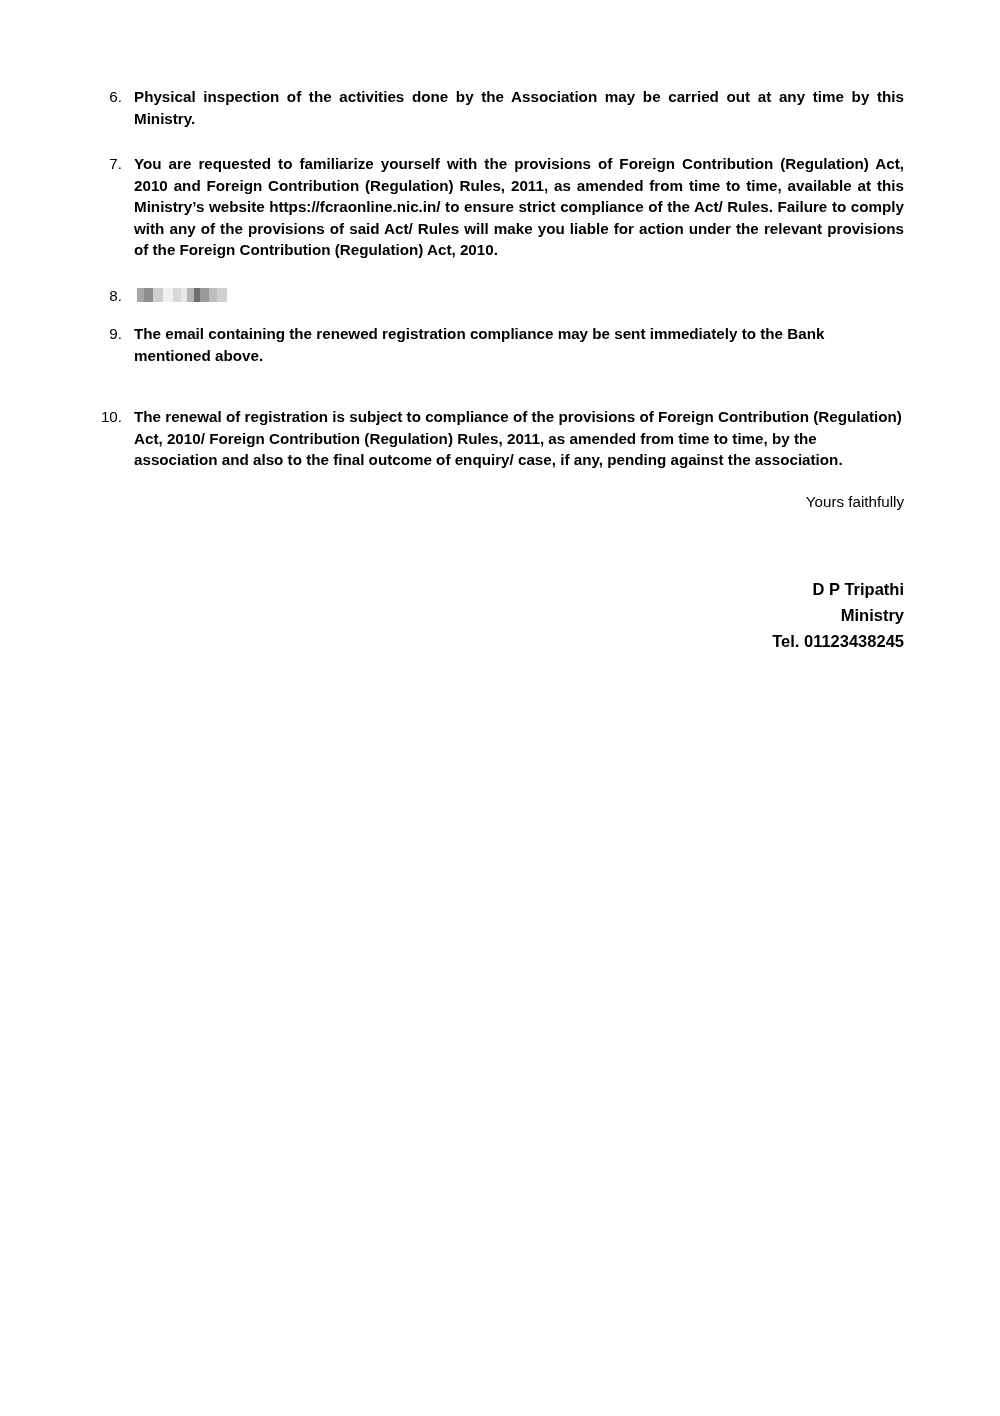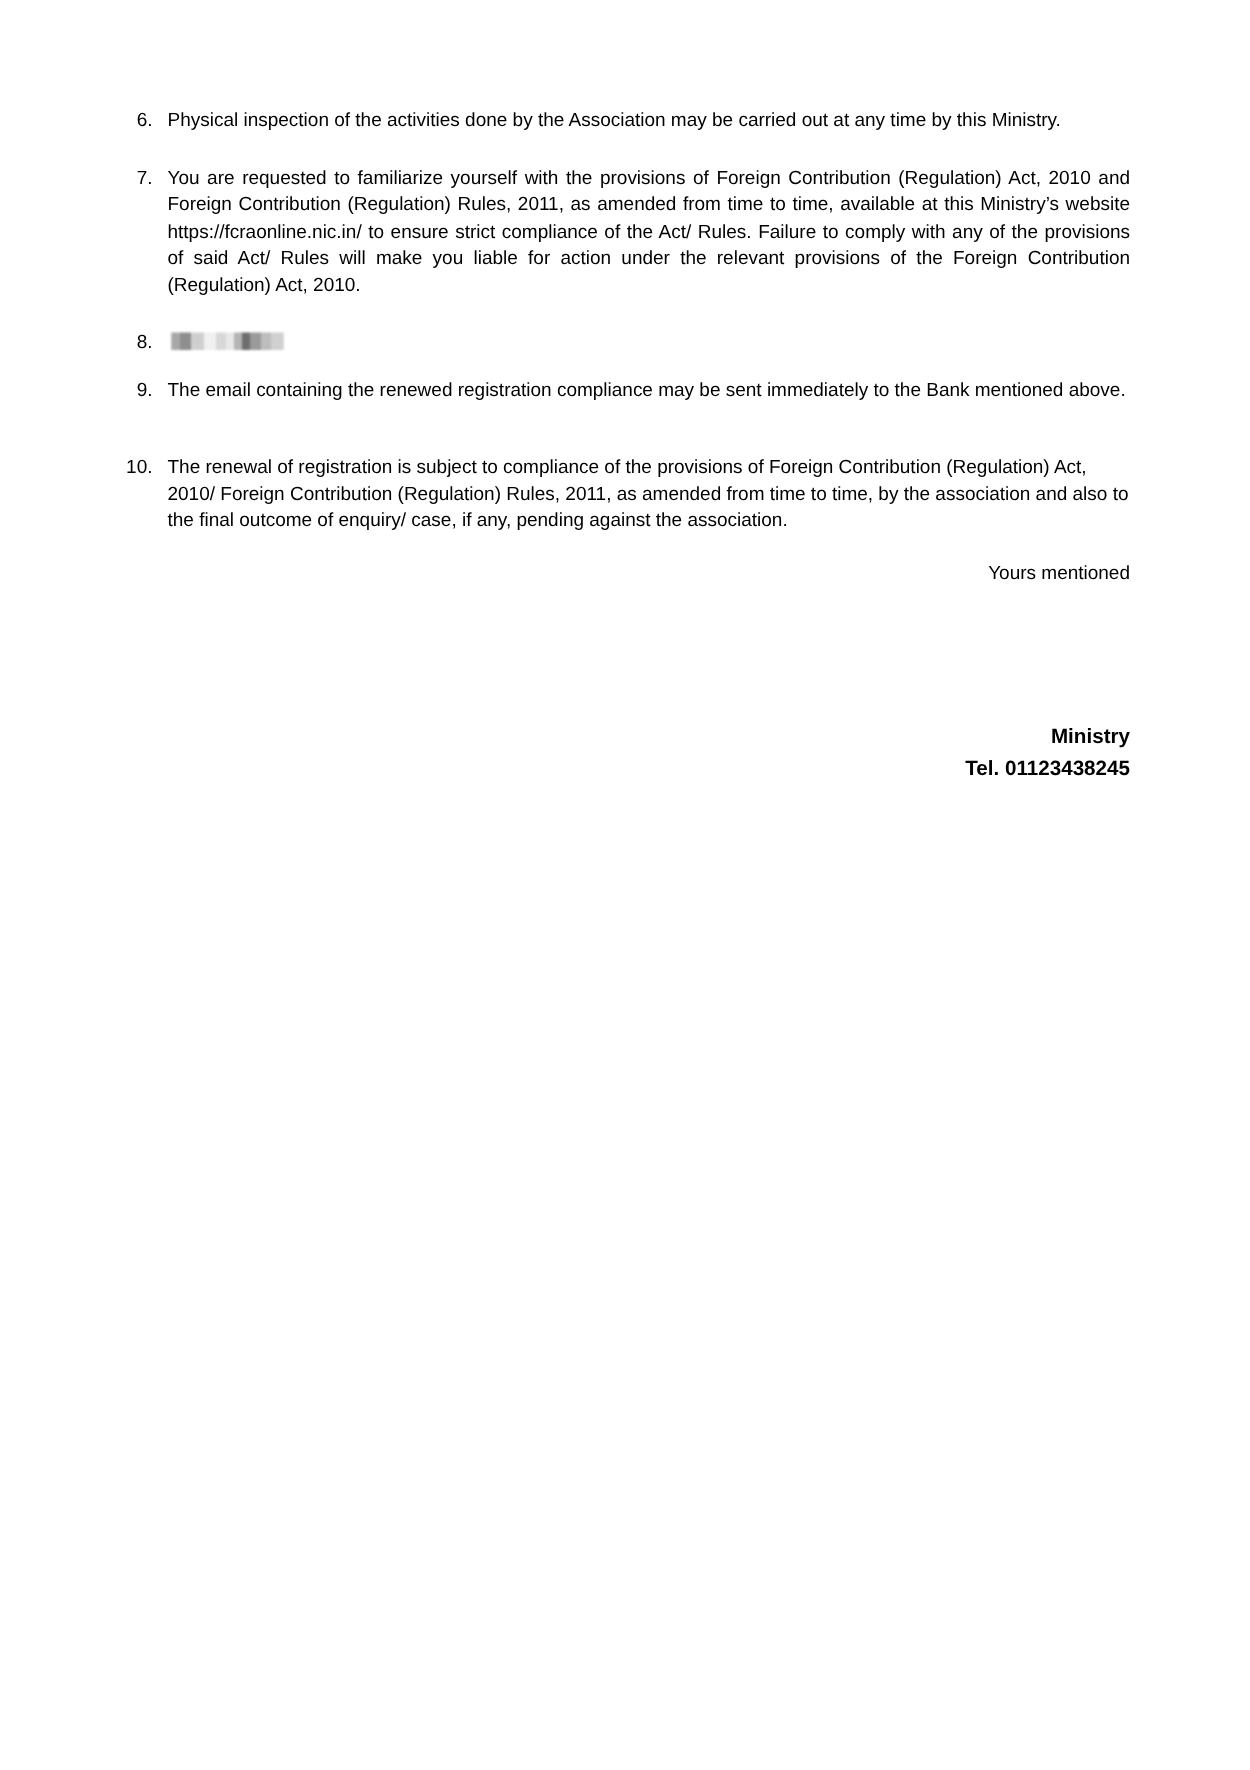--- a/index.html
+++ b/index.html
@@ -37,20 +37,21 @@
     position: absolute;
     left: 0;
     top: 0;
     width: 34px;
     text-align: right;
     font-size: 15.2px;
     line-height: 21.5px;
   }
   .clause .txt {
     display: block;
+    font-weight: bold;
   }
   
   .clause.ragged { text-align: left; }
   .clause.ragged .txt { text-align: left; }
 
   
   .gap-sm { margin-bottom: 17px; }
   .gap-md { margin-bottom: 22px; }
   .gap-lg { margin-bottom: 24px; }
 
@@ -121,22 +122,23 @@
     <div class="clause ragged gap-md">
       <span class="num">9.</span>
       <span class="txt">The email containing the renewed registration compliance may be sent immediately to the Bank mentioned above.</span>
     </div>
 
     <div class="clause ragged last-of-group">
       <span class="num">10.</span>
       <span class="txt">The renewal of registration is subject to compliance of the provisions of Foreign Contribution (Regulation) Act, 2010/ Foreign Contribution (Regulation) Rules, 2011, as amended from time to time, by the association and also to the final outcome of enquiry/ case, if any, pending against the association.</span>
     </div>
 
-    <div class="closing">Yours mentioned</div>
+    <div class="closing">Yours faithfully</div>
 
   </div>
 
   <div class="signature">
+    <div>D P Tripathi</div>
     <div>Ministry</div>
     <div>Tel. 01123438245</div>
   </div>
 
 </div>
 
 </body></html>

